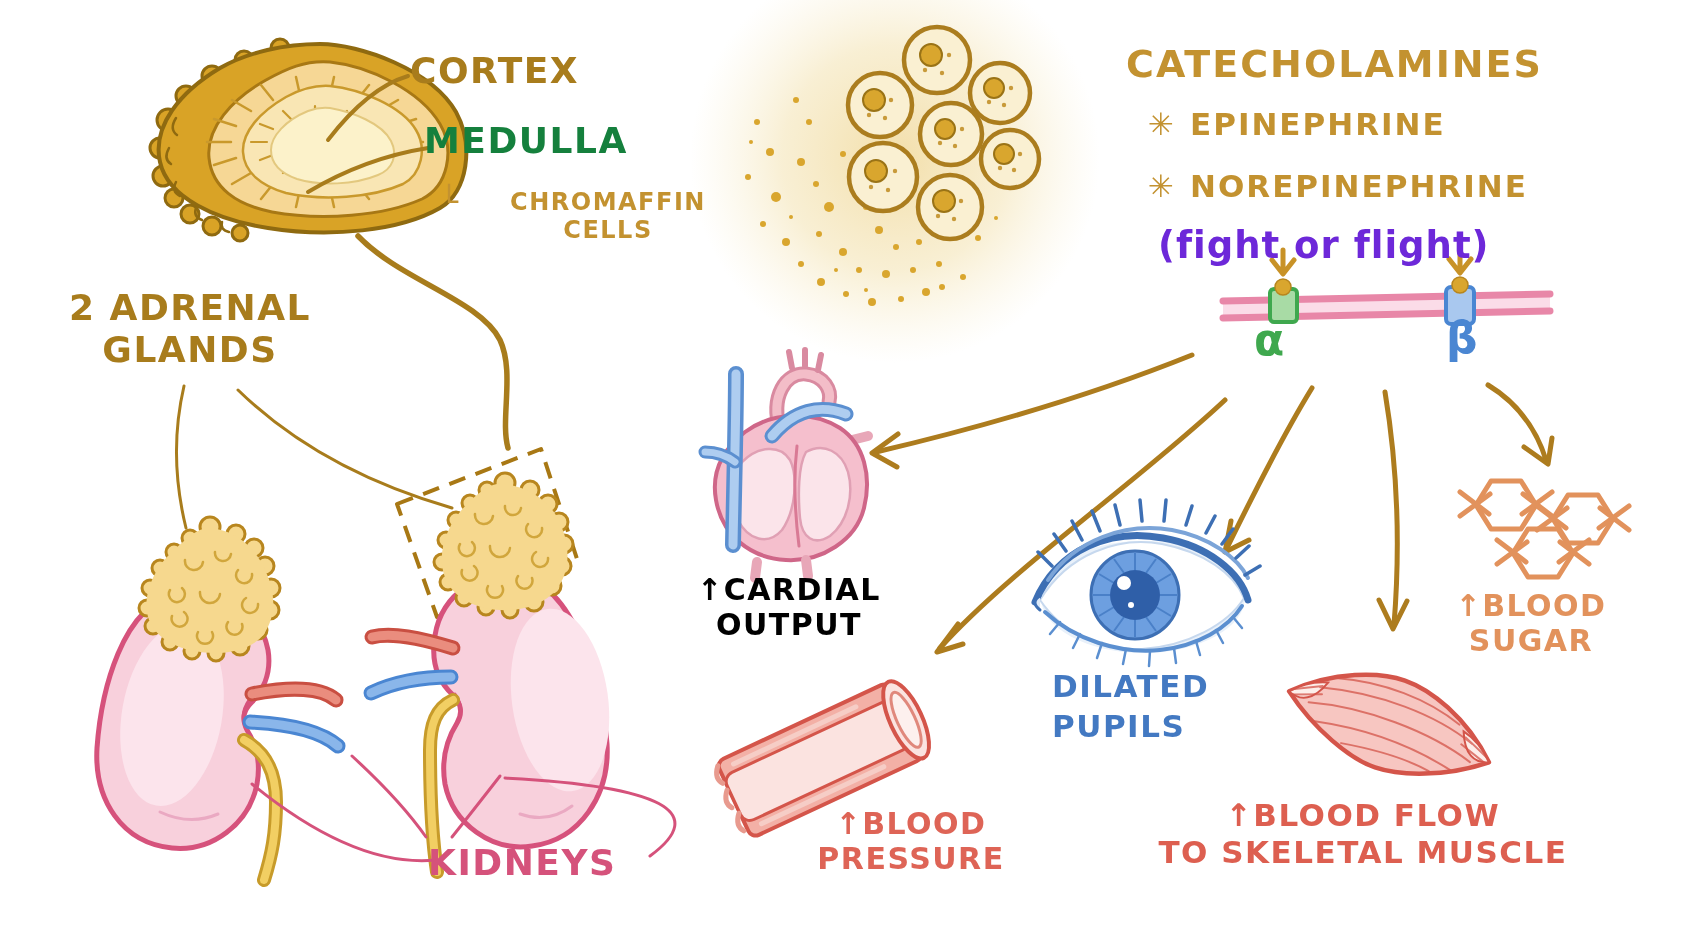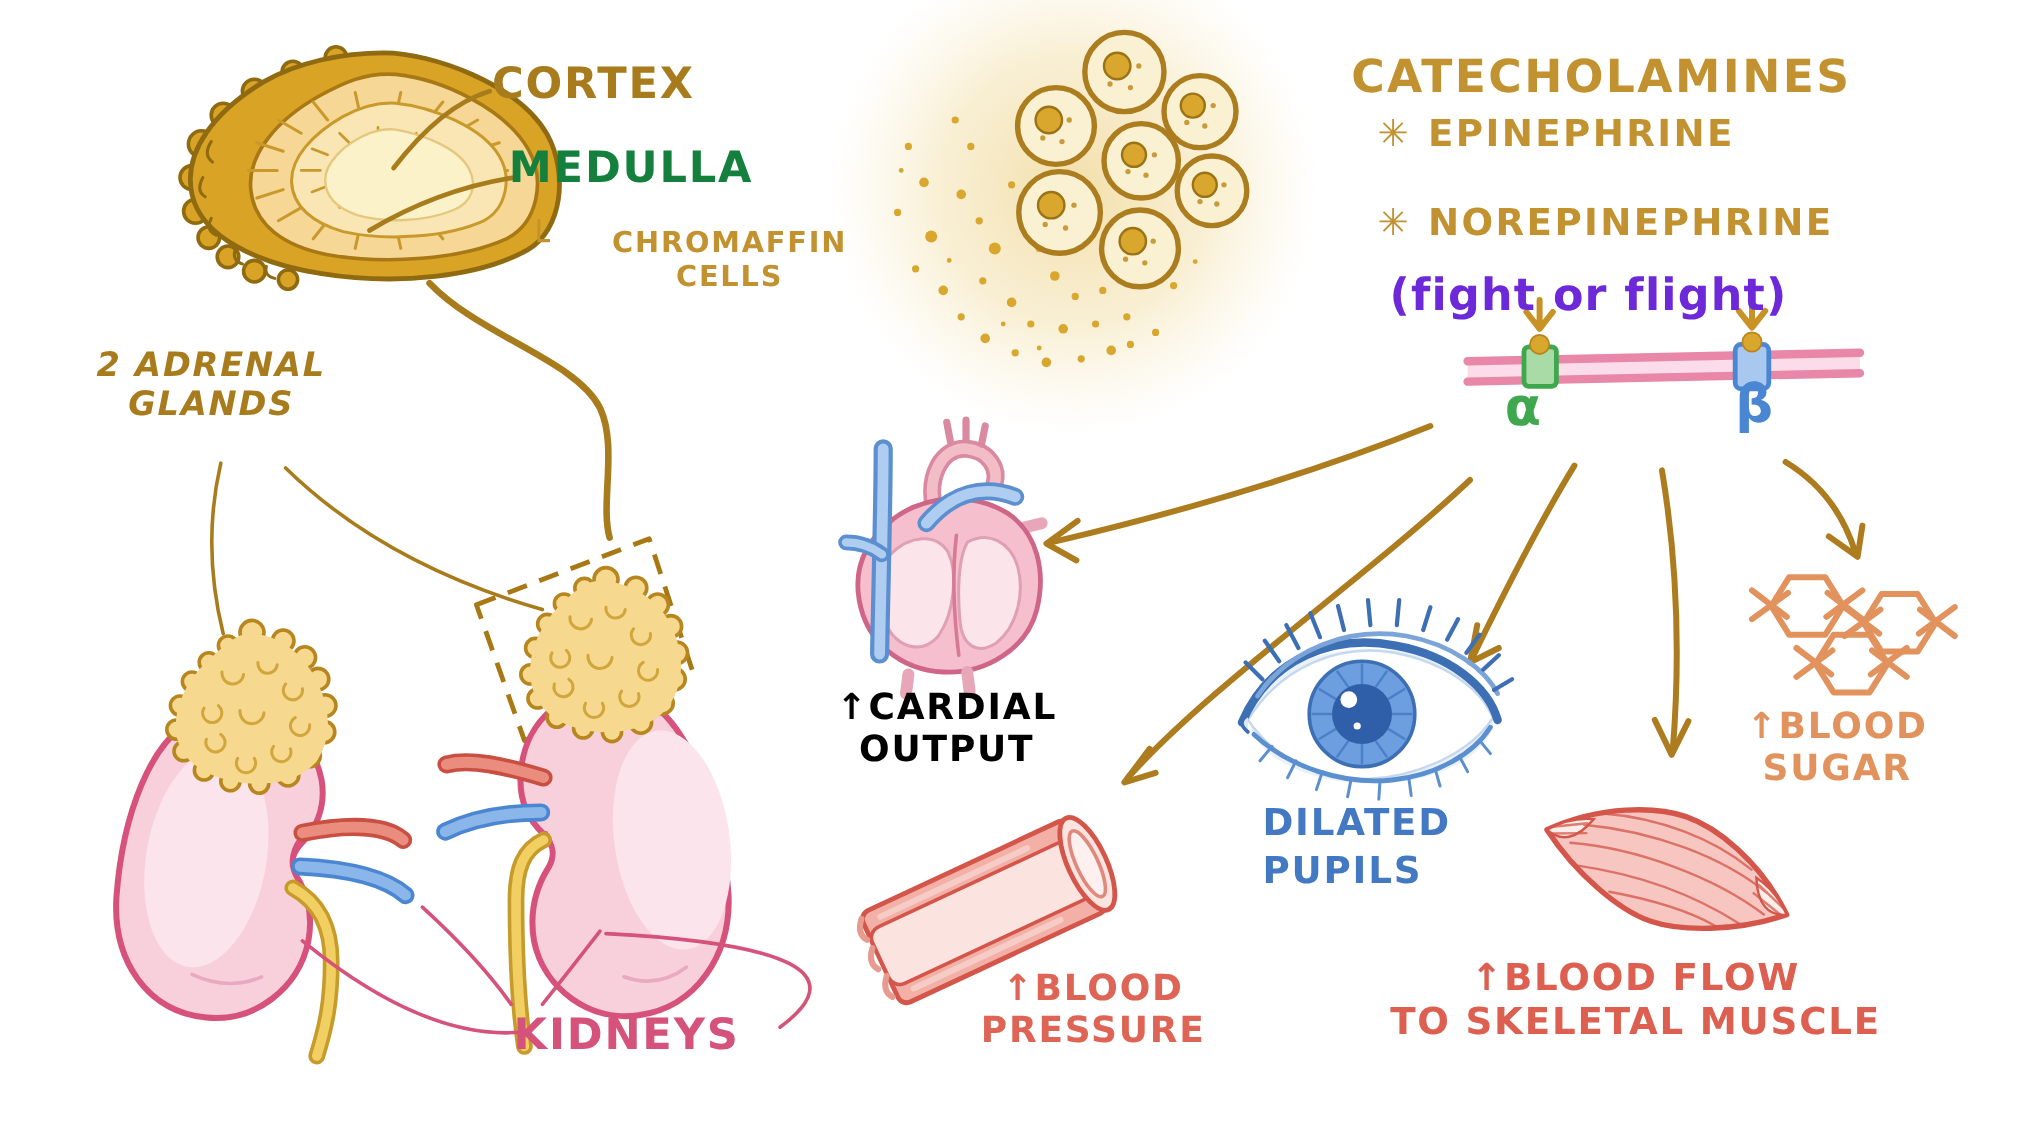--- a/index.html
+++ b/index.html
@@ -6,25 +6,25 @@
   .stage{position:relative;width:1696px;height:948px;background:#ffffff;overflow:hidden;
          font-family:"DejaVu Sans",sans-serif;}
   .stage svg{position:absolute;left:0;top:0;}
   .lbl{position:absolute;font-weight:bold;white-space:pre-line;line-height:1.18;
        letter-spacing:1.5px;pointer-events:none;}
   .ctr{text-align:center;}
   #lbl-cortex{left:410px;top:50px;font-size:36px;color:#a87c1c;}
   #lbl-medulla{left:424px;top:120px;font-size:36px;color:#15803d;}
   #lbl-chrom-bracket{left:440px;top:184px;font-size:30px;color:#c39230;}
   #lbl-chromaffin{left:470px;top:188px;width:276px;font-size:24px;color:#c39230;}
-  #lbl-adrenal{left:26px;top:287px;width:300px;font-size:28px;color:#a87c1c;font-style:italic;}
+  #lbl-adrenal{left:40px;top:287px;width:300px;font-size:36px;color:#a87c1c;}
   #lbl-kidneys{left:428px;top:842px;font-size:36px;color:#d5527b;}
   #lbl-cat-title{left:1126px;top:42px;font-size:38px;letter-spacing:2px;color:#c39230;}
   .cat-item{position:absolute;font-weight:bold;font-size:31px;color:#c39230;letter-spacing:2px;}
-  #cat-item-0{left:1148px;top:94px;}
+  #cat-item-0{left:1148px;top:106px;}
   #cat-item-1{left:1148px;top:168px;}
   .cat-bullet{margin-right:14px;}
   #lbl-fof{left:1158px;top:224px;font-size:37px;letter-spacing:1px;color:#6d28d9;}
   #lbl-alpha{left:1254px;top:314px;font-size:44px;color:#3fa84e;letter-spacing:0;}
   #lbl-beta{left:1446px;top:312px;font-size:44px;color:#4a86d2;letter-spacing:0;}
   #lbl-cardiac{left:680px;top:572px;width:218px;font-size:30px;color:#000000;}
   #lbl-bp{left:804px;top:806px;width:214px;font-size:30px;color:#de6456;}
   #lbl-pupils{left:1052px;top:666px;font-size:31px;color:#4379c2;line-height:1.3;}
   #lbl-flow{left:1156px;top:757px;width:414px;font-size:31px;color:#dd5f50;margin-top:40px;}
   #lbl-sugar{left:1444px;top:588px;width:174px;font-size:30px;color:#e2925c;}

